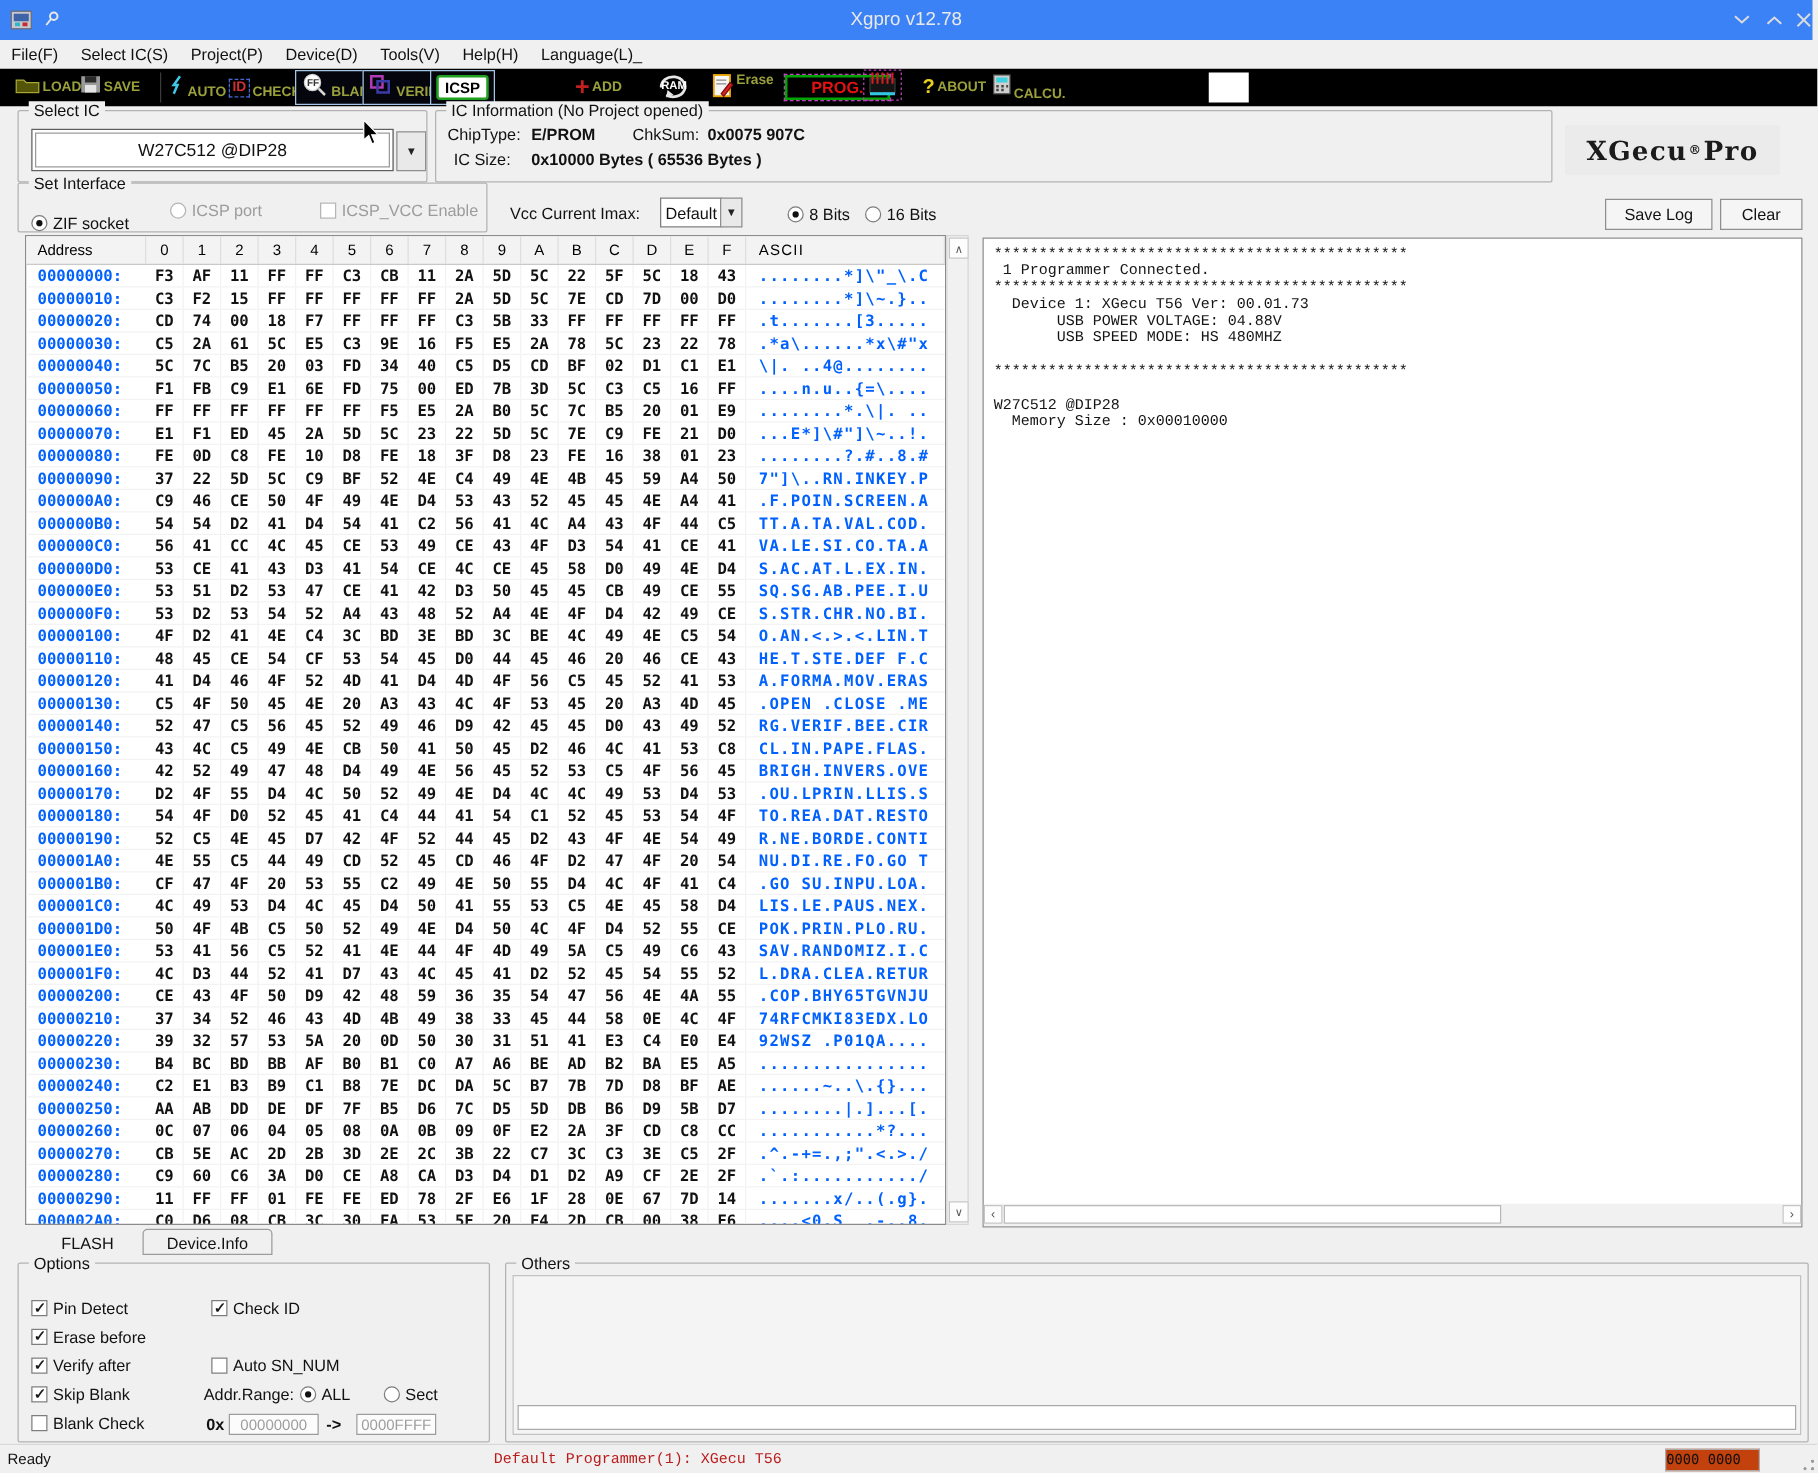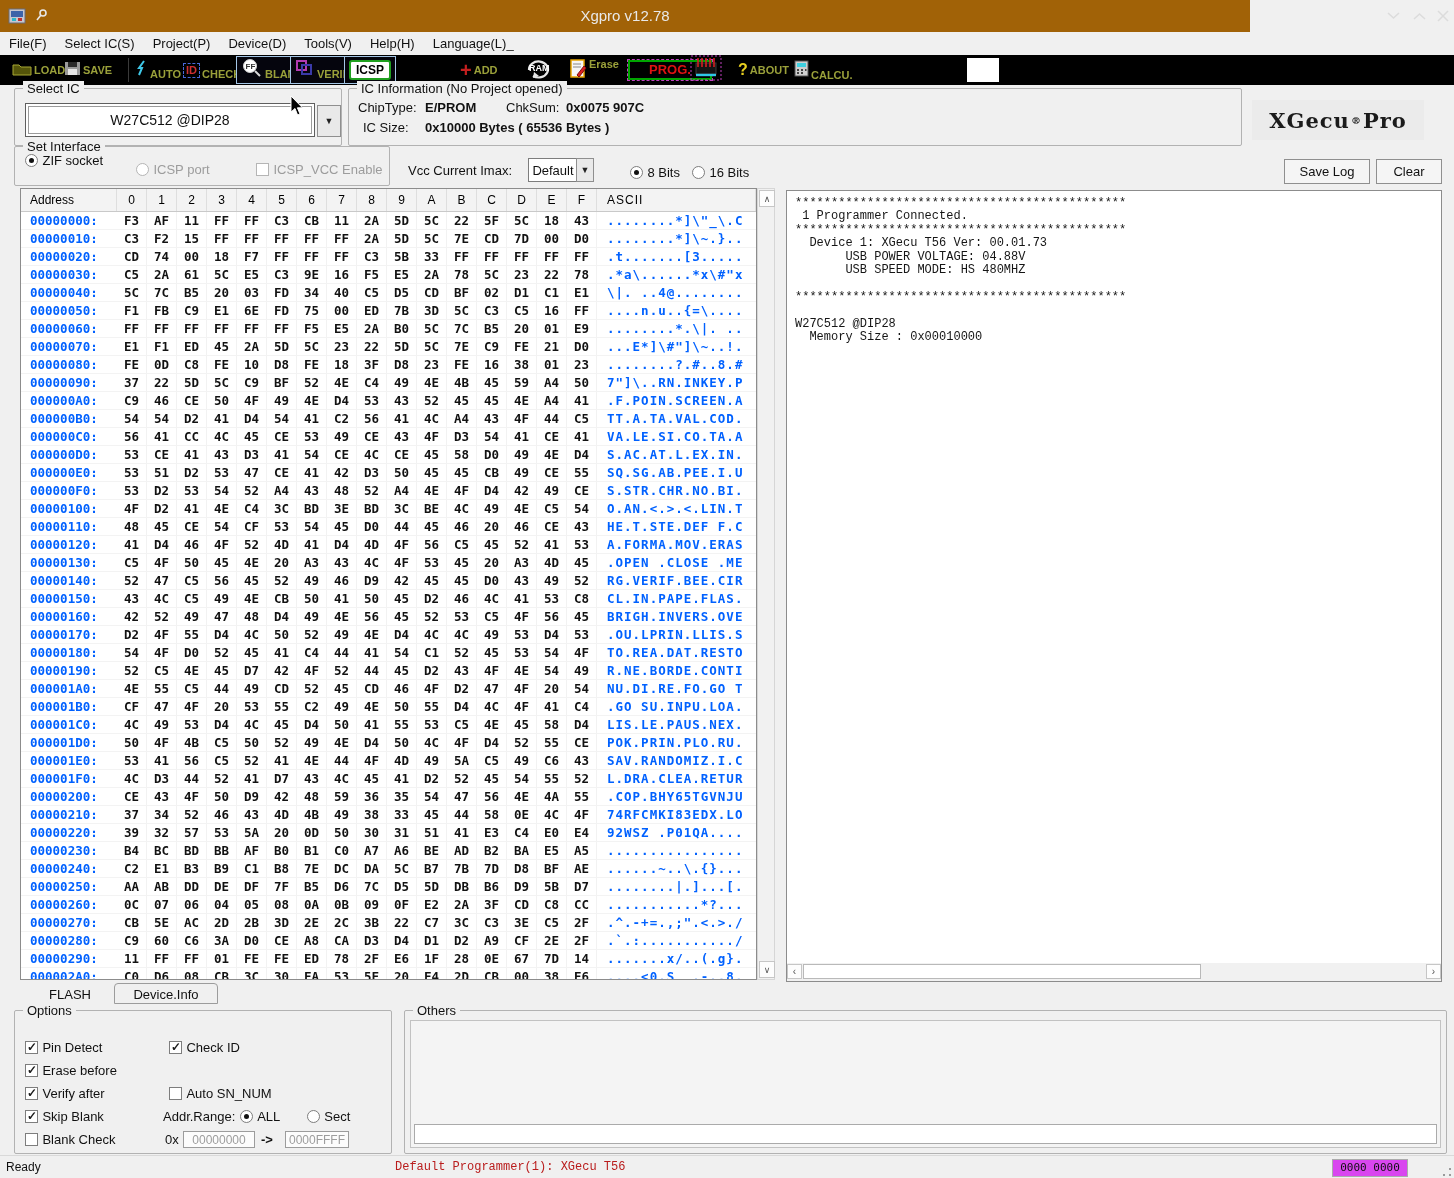--- a/index.html
+++ b/index.html
@@ -1,21 +1,21 @@
 <!DOCTYPE html>
 <html><head>
 <meta charset="utf-8">
 <style>
   html,body{margin:0;padding:0;}
   body{width:1454px;height:1178px;position:relative;background:#f0f0f0;
        font-family:"Liberation Sans",sans-serif;overflow:hidden;}
   .abs{position:absolute;}
 
   
-  .titlebar{position:absolute;left:0;top:0;width:1250px;height:32px;background:#a16207;}
+  .titlebar{position:absolute;left:0;top:0;width:1450px;height:32px;background:#3b82f6;}
   .title-text{position:absolute;left:50%;top:7px;transform:translateX(-50%);
               color:#e9e9e9;font-size:15px;}
   .win-btn{position:absolute;top:6px;width:22px;height:20px;display:flex;
            align-items:center;justify-content:center;color:#dcdcdc;}
 
   
   .menubar{position:absolute;left:0;top:32px;width:1454px;height:23px;background:#f0f0f0;
            display:flex;align-items:center;font-size:13px;color:#111;}
   .menu-item{padding:0 9px;}
 
@@ -117,22 +117,22 @@
   .others-input{position:absolute;left:3px;right:3px;bottom:3px;height:18px;background:#fff;
                 border:1px solid #aaa;}
 
   
   .statusbar{position:absolute;left:0;top:1155px;width:1454px;height:23px;background:#f0f0f0;
              border-top:1px solid #d9d9d9;}
   .sb-left{position:absolute;left:6px;top:4px;font-size:12px;color:#111;}
   .sb-center{position:absolute;left:395px;top:4px;font-size:12px;color:#b91c1c;
              font-family:Liberation Mono, monospace;}
   .sb-right{position:absolute;left:1332px;top:3px;width:74px;height:16px;border:1px solid #ababab;
-            font-size:11px;text-align:center;line-height:16px;color:#111;
-            font-family:"DejaVu Sans Mono",monospace;background:#d946ef;}
+            font-size:11px;text-align:left;line-height:16px;color:#111;
+            font-family:"DejaVu Sans Mono",monospace;background:#c2410c;}
   .sb-grip{position:absolute;right:2px;bottom:2px;width:10px;height:10px;
            background:
             radial-gradient(circle at 8px 2px,#9a9a9a 1px,transparent 1.5px),
             radial-gradient(circle at 8px 8px,#9a9a9a 1px,transparent 1.5px),
             radial-gradient(circle at 2px 8px,#9a9a9a 1px,transparent 1.5px);}
 
   
   .logo{position:absolute;left:1252px;top:100px;width:172px;height:40px;background:#ebebeb;
         display:flex;align-items:center;justify-content:center;
         font-family:"DejaVu Serif",serif;font-weight:bold;font-size:21px;color:#1b1b1b;
@@ -318,21 +318,21 @@
 </div>
 
 <div class="logo">
   <span>XGecu</span>
     <sup>®</sup>
     <span>Pro</span>
 </div>
 
 <div class="group" style="left:14px;top:146px;width:374px;height:38px;">
   <span class="gtitle">Set Interface</span>
-  <span class="abs" style="left:10px;top:4px;text-align:right;"><span class="rb on"></span> <span class="lbl">ZIF socket</span></span>
+  <span class="abs" style="left:10px;top:23px;text-align:right;"><span class="rb on"></span> <span class="lbl">ZIF socket</span></span>
   <span class="abs" style="left:121px;top:13px;"><span class="rb disabled"></span> <span class="lbl gray">ICSP port</span></span>
   <span class="abs" style="left:241px;top:13px;"><span class="cb disabled"></span> <span class="lbl gray">ICSP_VCC Enable</span></span>
 </div>
 <span class="lbl abs" style="left:408px;top:163px;">Vcc Current Imax:</span>
 <div class="combo-outer" style="left:528px;top:158px;width:48px;height:22px;box-shadow:none;border:1px solid #7d7d7d;font-size:13px;">
   <span>Default</span>
 </div>
 <div class="drop-btn" style="left:576px;top:158px;width:16px;height:22px;">▼</div>
 <span class="abs" style="left:630px;top:163px;"><span class="rb on"></span> <span class="lbl">8 Bits</span></span>
 <span class="abs" style="left:692px;top:163px;"><span class="rb"></span> <span class="lbl">16 Bits</span></span>
@@ -1259,21 +1259,21 @@
   <span class="opt-row" style="left:10px;top:96px;"><span class="cb checked"></span> <span class="lbl">Skip Blank</span></span>
   <span class="opt-row" style="left:10px;top:119px;"><span class="cb"></span> <span class="lbl">Blank Check</span></span>
 
   <span class="opt-row" style="left:154px;top:27px;"><span class="cb checked"></span> <span class="lbl">Check ID</span></span>
   <span class="opt-row" style="left:154px;top:73px;"><span class="cb"></span> <span class="lbl">Auto SN_NUM</span></span>
   <span class="opt-row" style="left:148px;top:96px;">
     <span class="lbl">Addr.Range:</span>
     <span><span class="rb on"></span> <span class="lbl">ALL</span></span>
     <span style="margin-left:22px;"><span class="rb"></span> <span class="lbl">Sect</span></span>
   </span>
-  <span class="lbl abs" style="left:150px;top:121px;font-weight:normal;">0x</span>
+  <span class="lbl abs" style="left:150px;top:121px;font-weight:bold;">0x</span>
   <div class="rangebox" style="left:168px;top:120px;width:72px;">00000000</div>
   <span class="lbl abs" style="left:246px;top:121px;font-weight:bold;">-&gt;</span>
   <div class="rangebox" style="left:270px;top:120px;width:64px;">0000FFFF</div>
 </div>
 
 <div class="group" style="left:404px;top:1010px;width:1041px;height:142px;">
   <span class="gtitle" style="background:#f0f0f0;">Others</span>
   <div class="others-inner">
     <div class="others-input"></div>
   </div>

